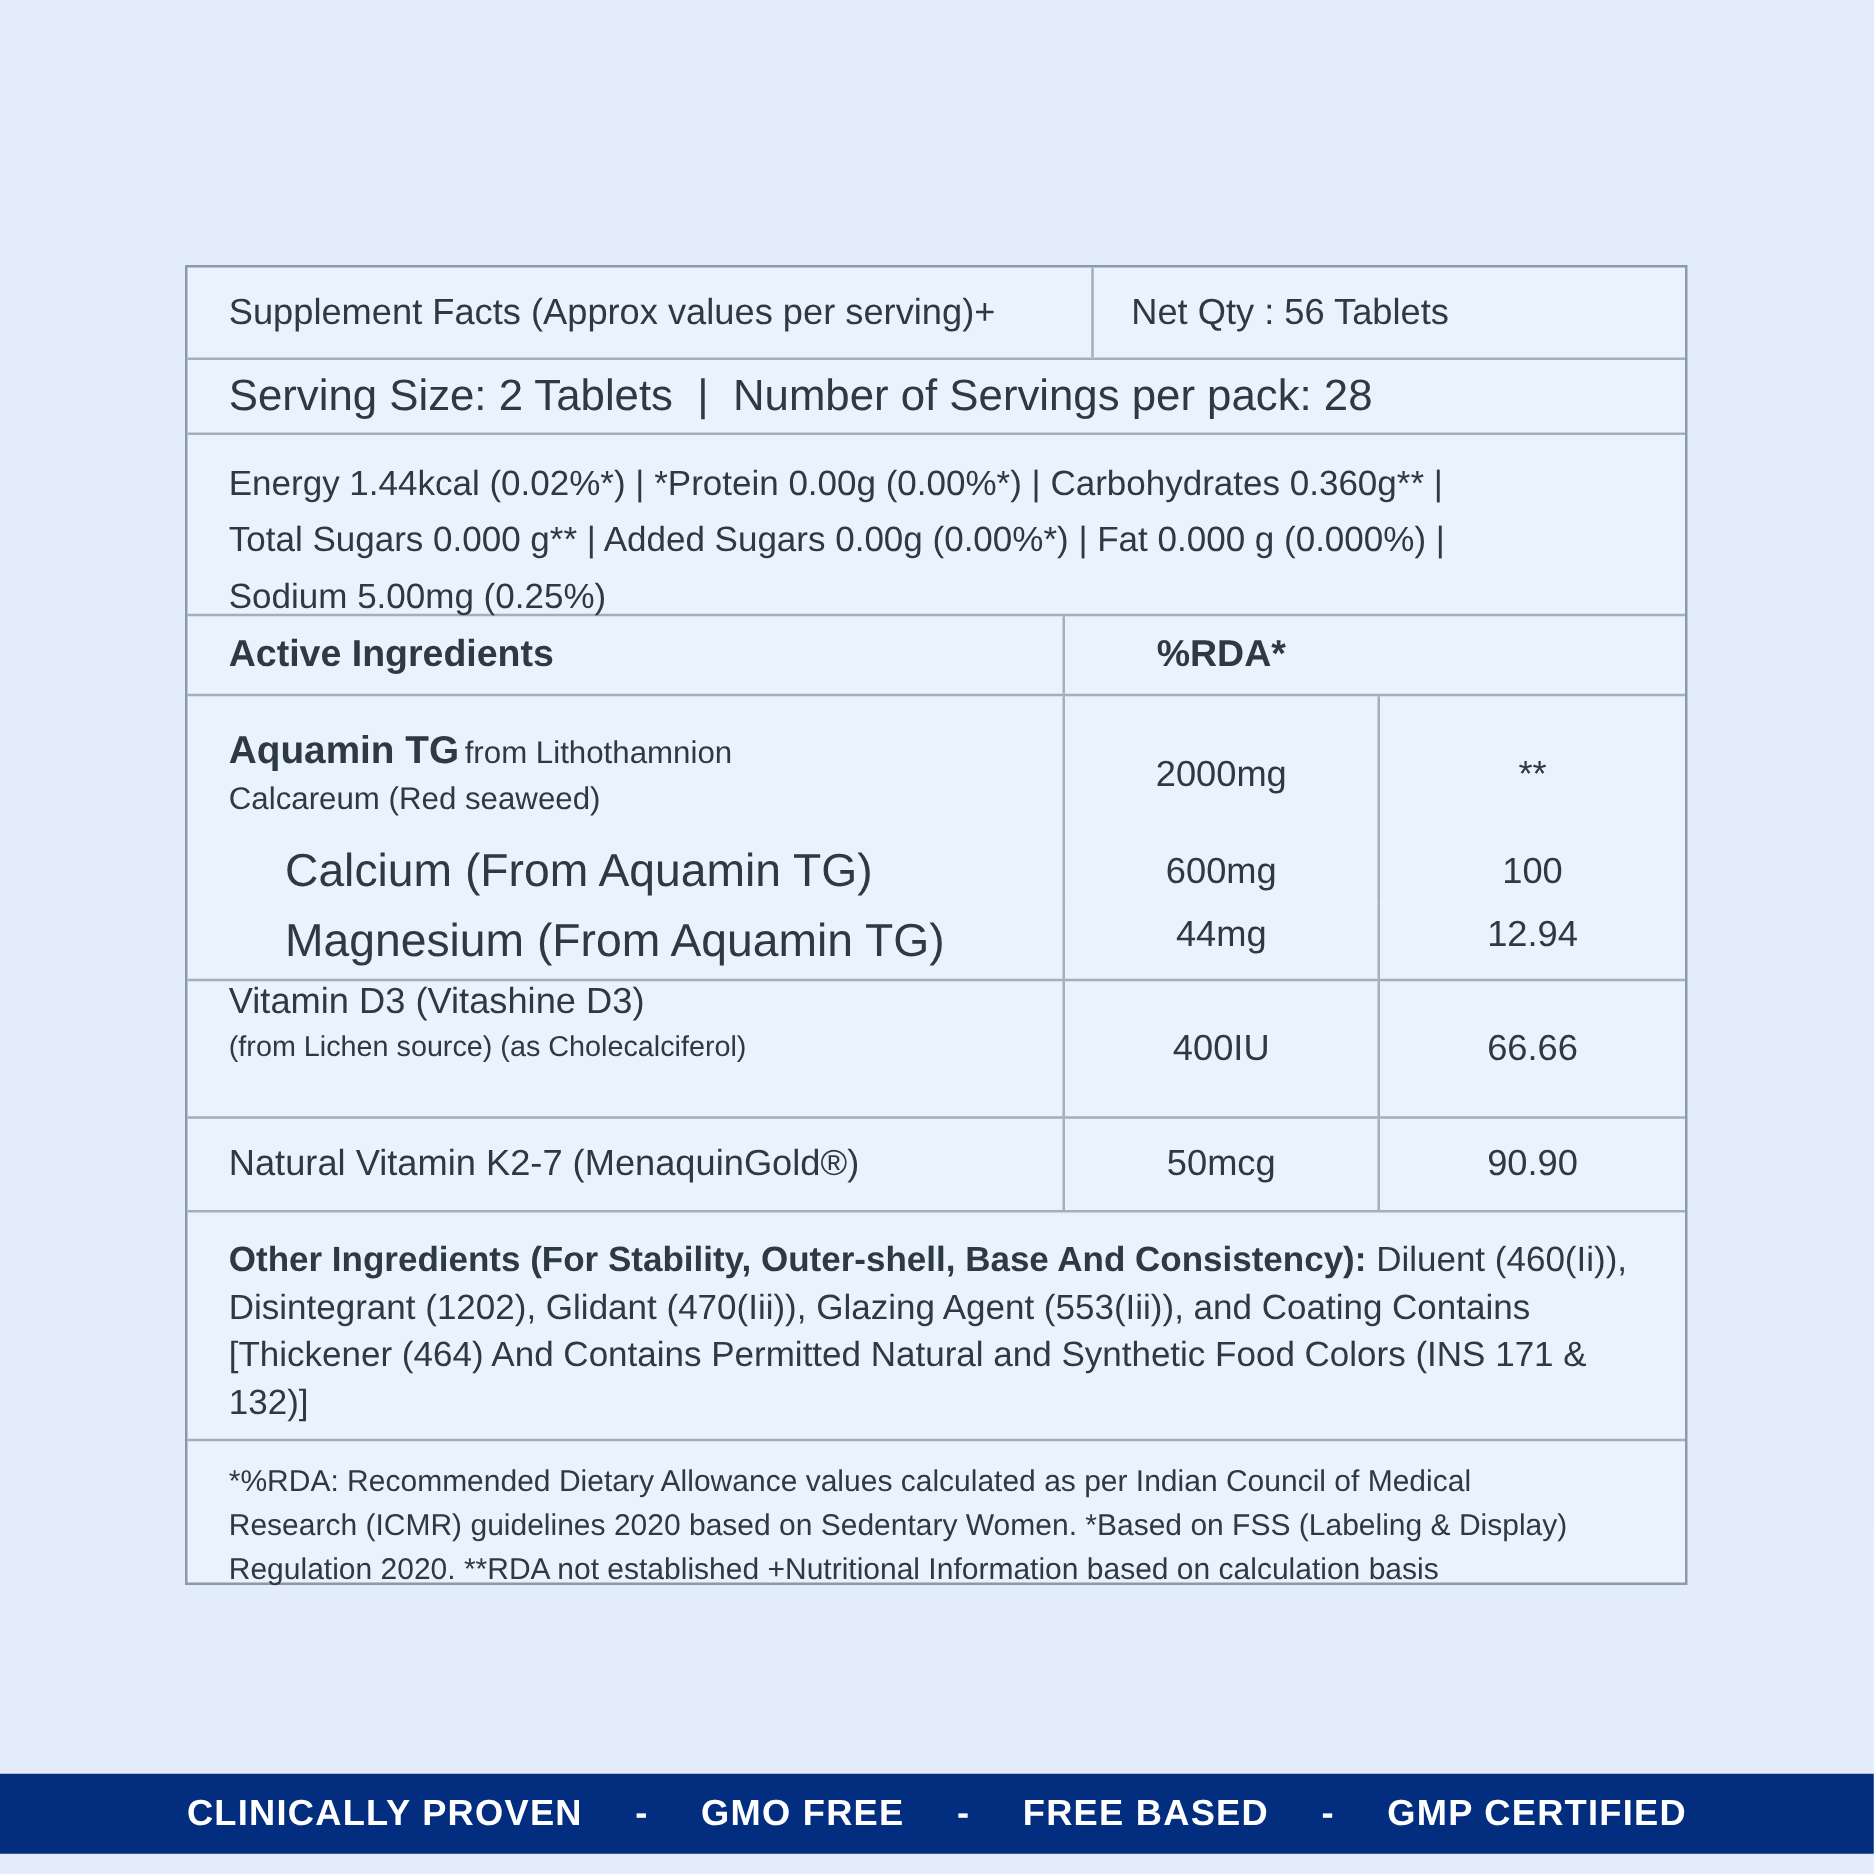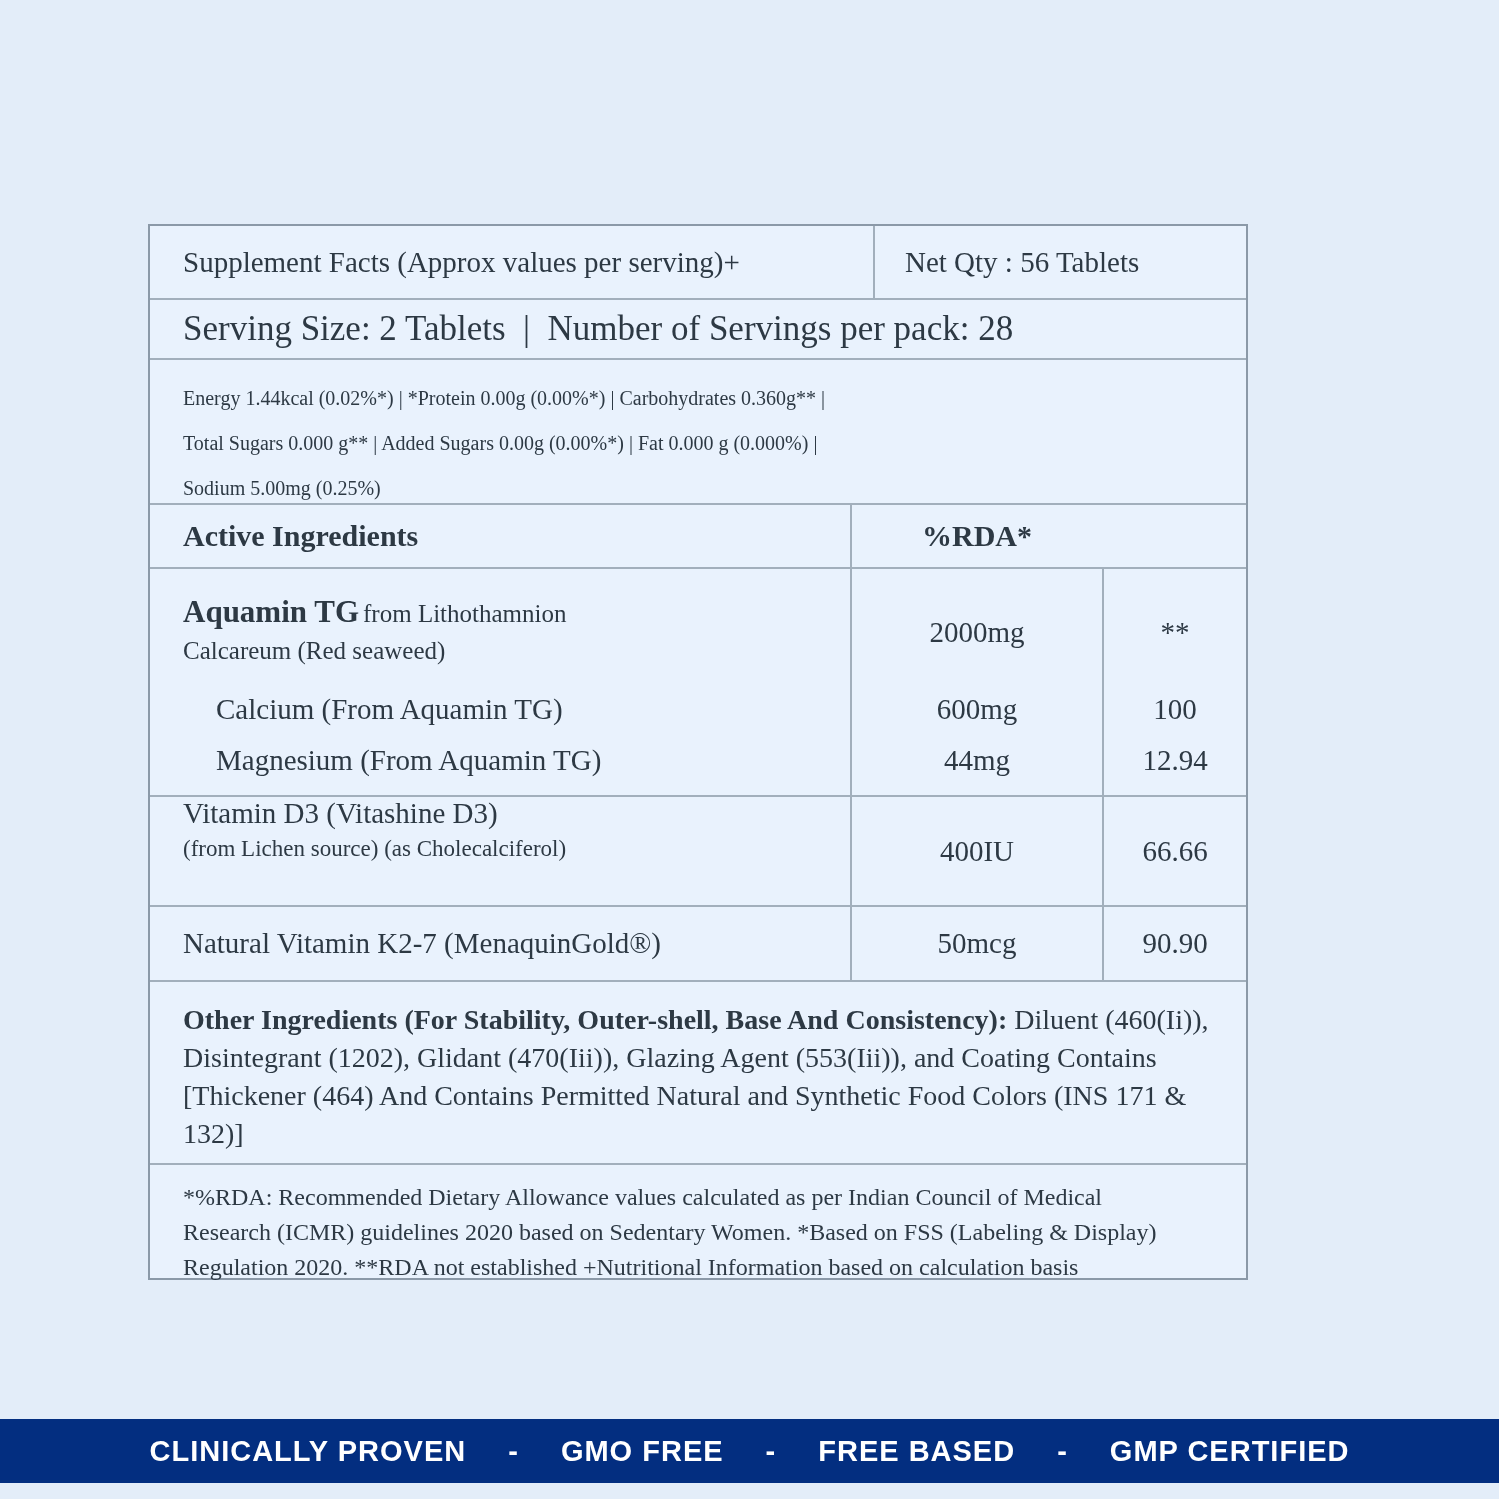--- a/index.html
+++ b/index.html
@@ -15,57 +15,56 @@
   html,body{width:1499px;height:1499px;}
   body{
     position:relative;
     background:var(--page-bg);
     font-family:"Liberation Sans", sans-serif;
     color:var(--text);
     overflow:hidden;
   }
   .label-table{
     position:absolute;
-    left:148px; top:224px;
-    width:1100px;
+    left:148px; top:212px;
+    width:1202px;
     background:var(--cell-bg);
     border:2px solid var(--border-outer);
-    font-family:Liberation Serif, serif;
   }
   .row{border-bottom:2px solid var(--border-inner);}
   .row:last-child{border-bottom:none;}
 
   
   .r1{height:74px;display:flex;}
   .r1 .c-title{width:723px;display:flex;align-items:center;padding-left:33px;font-size:29px;}
   .r1 .c-netqty{flex:1;display:flex;align-items:center;padding-left:30px;font-size:29px;border-left:2px solid var(--border-inner);}
 
   
   .r2{height:60px;display:flex;align-items:center;padding-left:33px;font-size:35px;white-space:pre-wrap;}
 
   
-  .r3{height:145px;padding:16px 33px 0;font-size:20px;line-height:45px;white-space:pre-line;}
+  .r3{height:145px;padding:16px 33px 0;font-size:28px;line-height:45px;white-space:pre-line;}
 
   
   .grid3{display:grid;grid-template-columns:700px 252px 1fr;}
   .bl{border-left:2px solid var(--border-inner);}
   .cc{display:flex;align-items:center;justify-content:center;text-align:center;}
 
   
   .r4{height:64px;}
   .r4 .hc{font-weight:bold;font-size:30px;}
   .r4 .hc1{display:flex;align-items:center;padding-left:33px;}
 
   
   .r5{height:228px;grid-template-rows:115px 50px 63px;}
   .r5 .main-label{padding:25px 20px 0 33px;}
   .r5 .main-line2{font-size:25px;margin-top:7px;}
   .name-bold{font-weight:bold;font-size:31px;}
   .name-small{font-size:25px;}
-  .sub-label{font-size:29px;display:flex;align-items:center;padding-left:66px;}
+  .sub-label{font-size:37px;display:flex;align-items:center;padding-left:30px;margin-left:48px;}
   .r5 .val-a{padding-top:12px;}
   .val{font-size:29px;}
 
   
   .r6{height:110px;}
   .r6 .c1{display:flex;flex-direction:column;justify-content:flex-start;padding-left:33px;}
   .r6 .line1{font-size:29px;}
   .r6 .line2{font-size:23px;margin-top:6px;}
 
   

